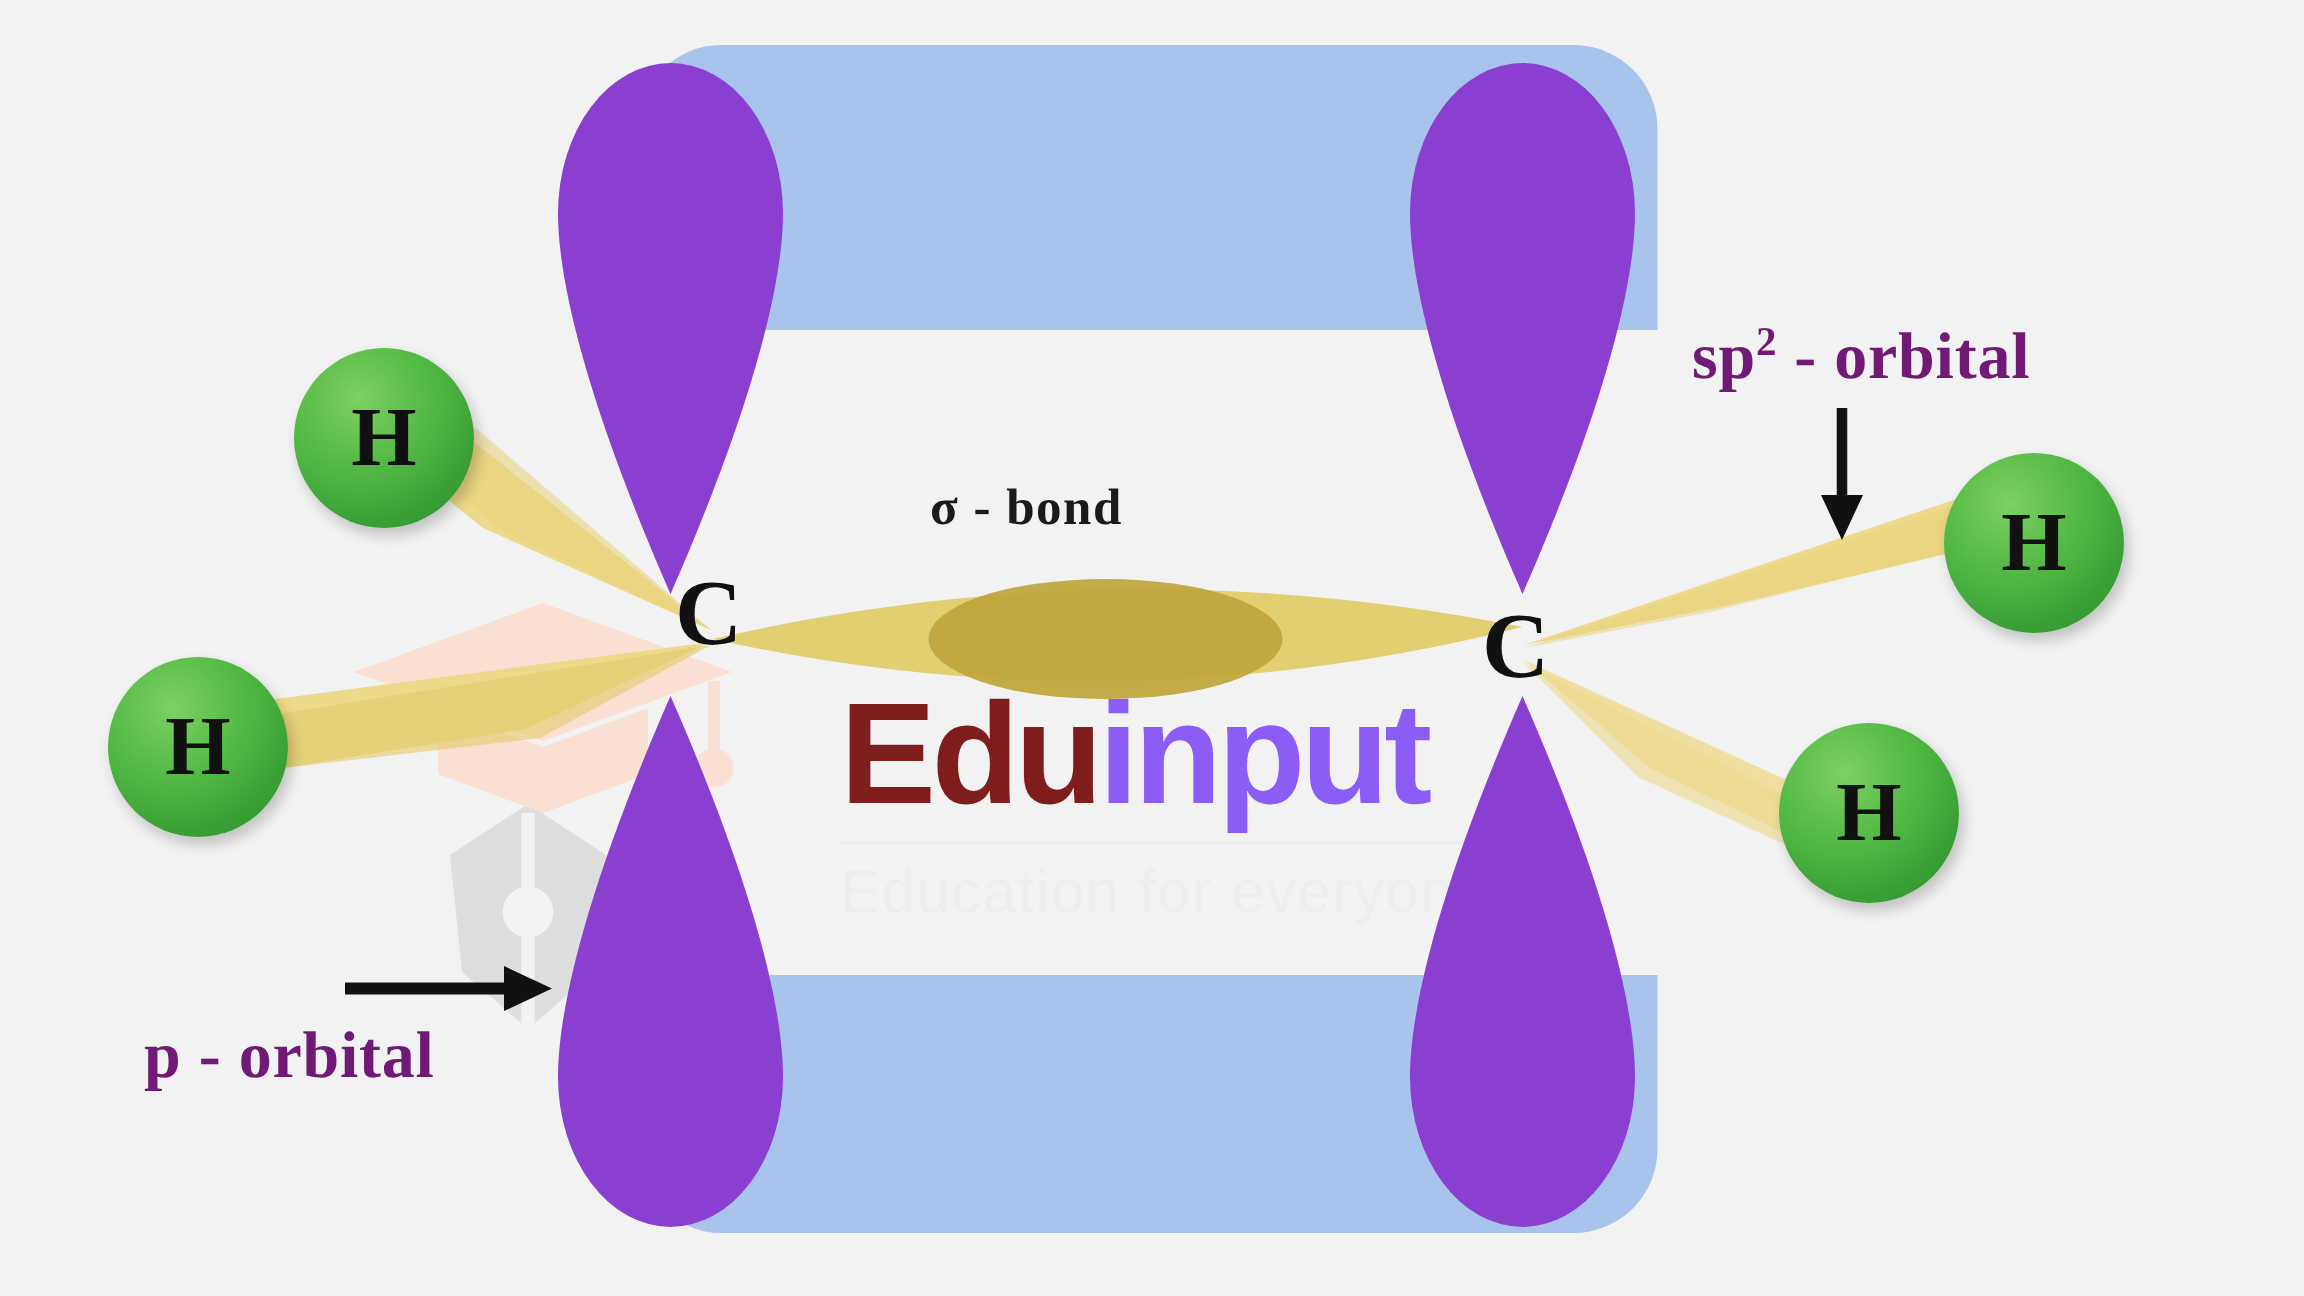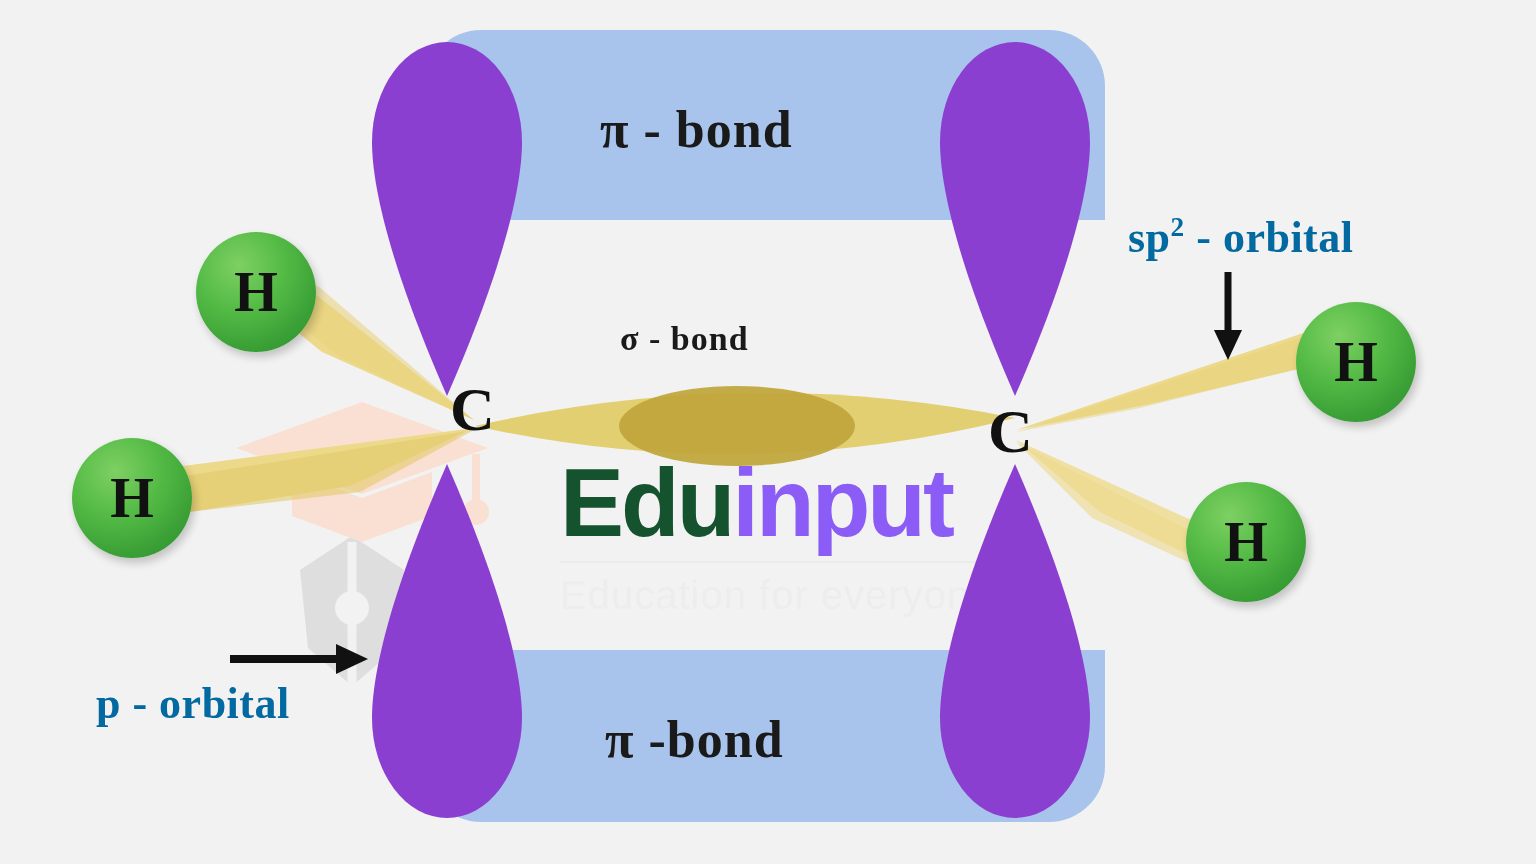--- a/index.html
+++ b/index.html
@@ -48,21 +48,21 @@
     width: 470px;
     height: 200px;
   }
   .wm-word {
     font-family: "Liberation Sans", "DejaVu Sans", sans-serif;
     font-weight: 700;
     font-size: 96px;
     letter-spacing: -3px;
     line-height: 1;
   }
-  #wm-edu { color: #14532d; }
+  #wm-edu { color: #7f1d1d; }
   #wm-input { color: #8b5cf6; }
   #wm-rule {
     margin-top: 10px;
     width: 440px;
     height: 2px;
     background: #ebebeb;
   }
   #wm-tagline {
     font-family: "Liberation Sans", "DejaVu Sans", sans-serif;
     font-weight: 400;
@@ -170,21 +170,21 @@
   #atom-h-tl { left: 196px; top: 232px; }
   #atom-h-bl { left: 72px; top: 438px; }
   #atom-h-tr { left: 1296px; top: 302px; }
   #atom-h-br { left: 1186px; top: 482px; }
 
   
   .annot-label {
     position: absolute;
     font-weight: 700;
     font-size: 44px;
-    color: #0369a1;
+    color: #701a75;
     white-space: nowrap;
     letter-spacing: 0.5px;
   }
   #sp2-label { left: 1128px; top: 212px; }
   #sp2-label sup {
     font-size: 0.62em;
     vertical-align: super;
     line-height: 0;
   }
   #p-label { left: 96px; top: 678px; }
@@ -262,22 +262,20 @@
   <div class="atom-h" id="atom-h-bl">
     <span>H</span>
   </div>
   <div class="atom-h" id="atom-h-tr">
     <span>H</span>
   </div>
   <div class="atom-h" id="atom-h-br">
     <span>H</span>
   </div>
 
-  <div class="pi-label" id="pi-label-top">π - bond</div>
-  <div class="pi-label" id="pi-label-bottom">π -bond</div>
   <div id="sigma-label">σ - bond</div>
 
   <div class="annot-label" id="sp2-label"><span>sp</span><sup>2</sup><span> - orbital</span></div>
 
   <svg class="arrow" id="sp2-arrow" width="40" height="90" viewBox="0 0 40 90">
     <line x1="20" y1="0" x2="20" y2="66" stroke="#111111" stroke-width="7"></line>
     <polygon points="20,88 6,58 34,58" fill="#111111"></polygon>
   </svg>
 
   <div class="annot-label" id="p-label">p - orbital</div>

